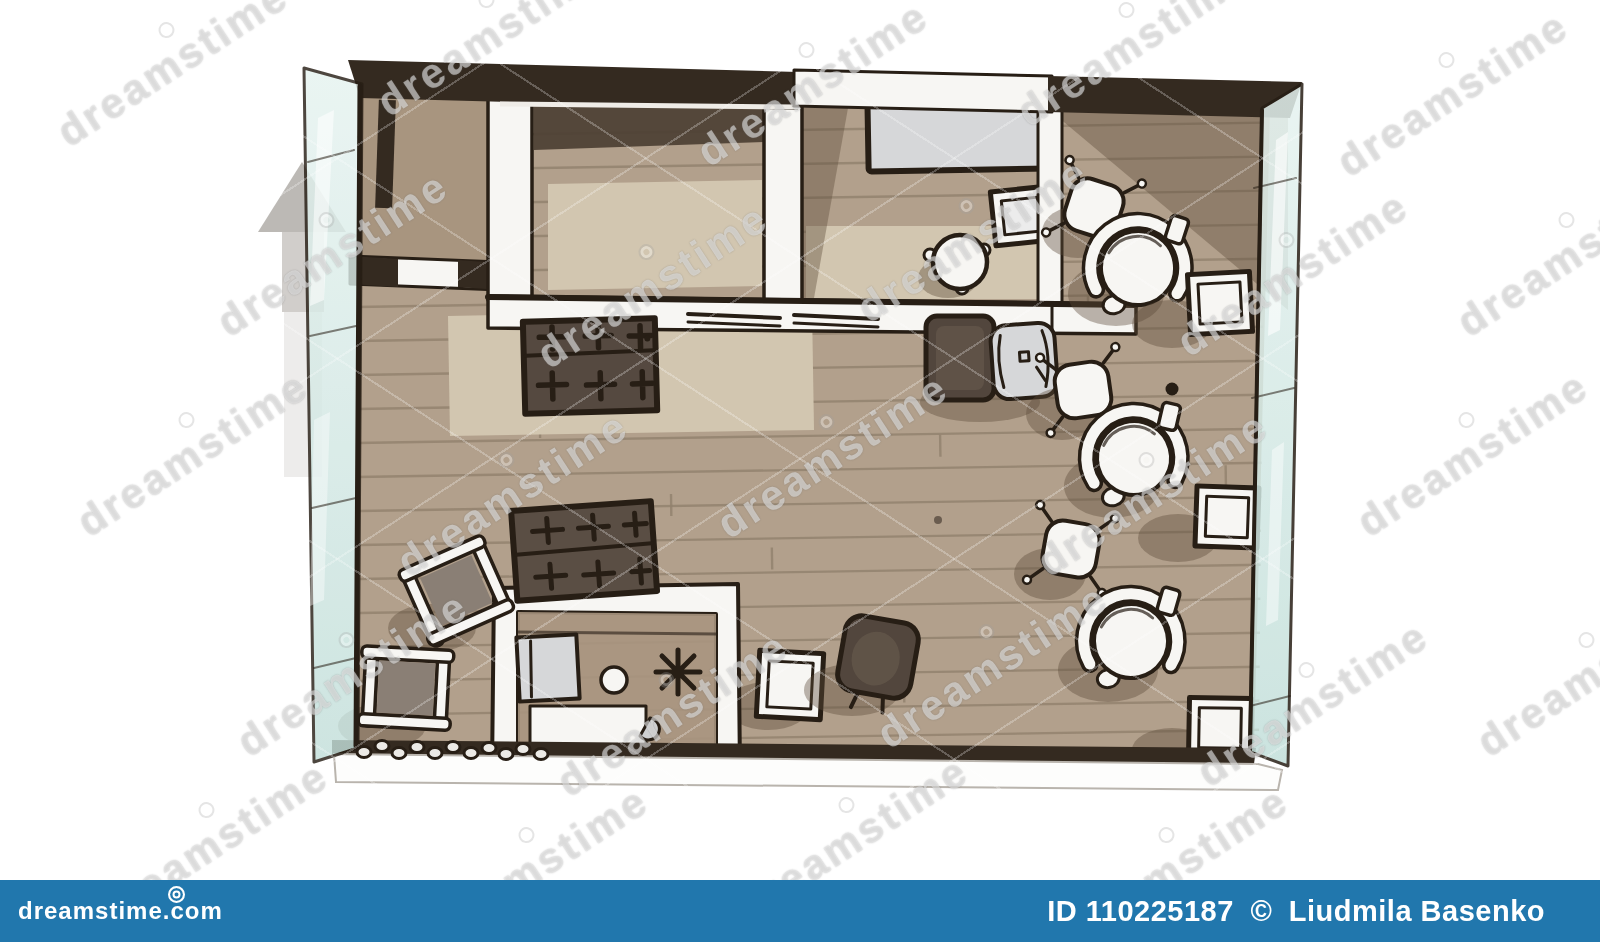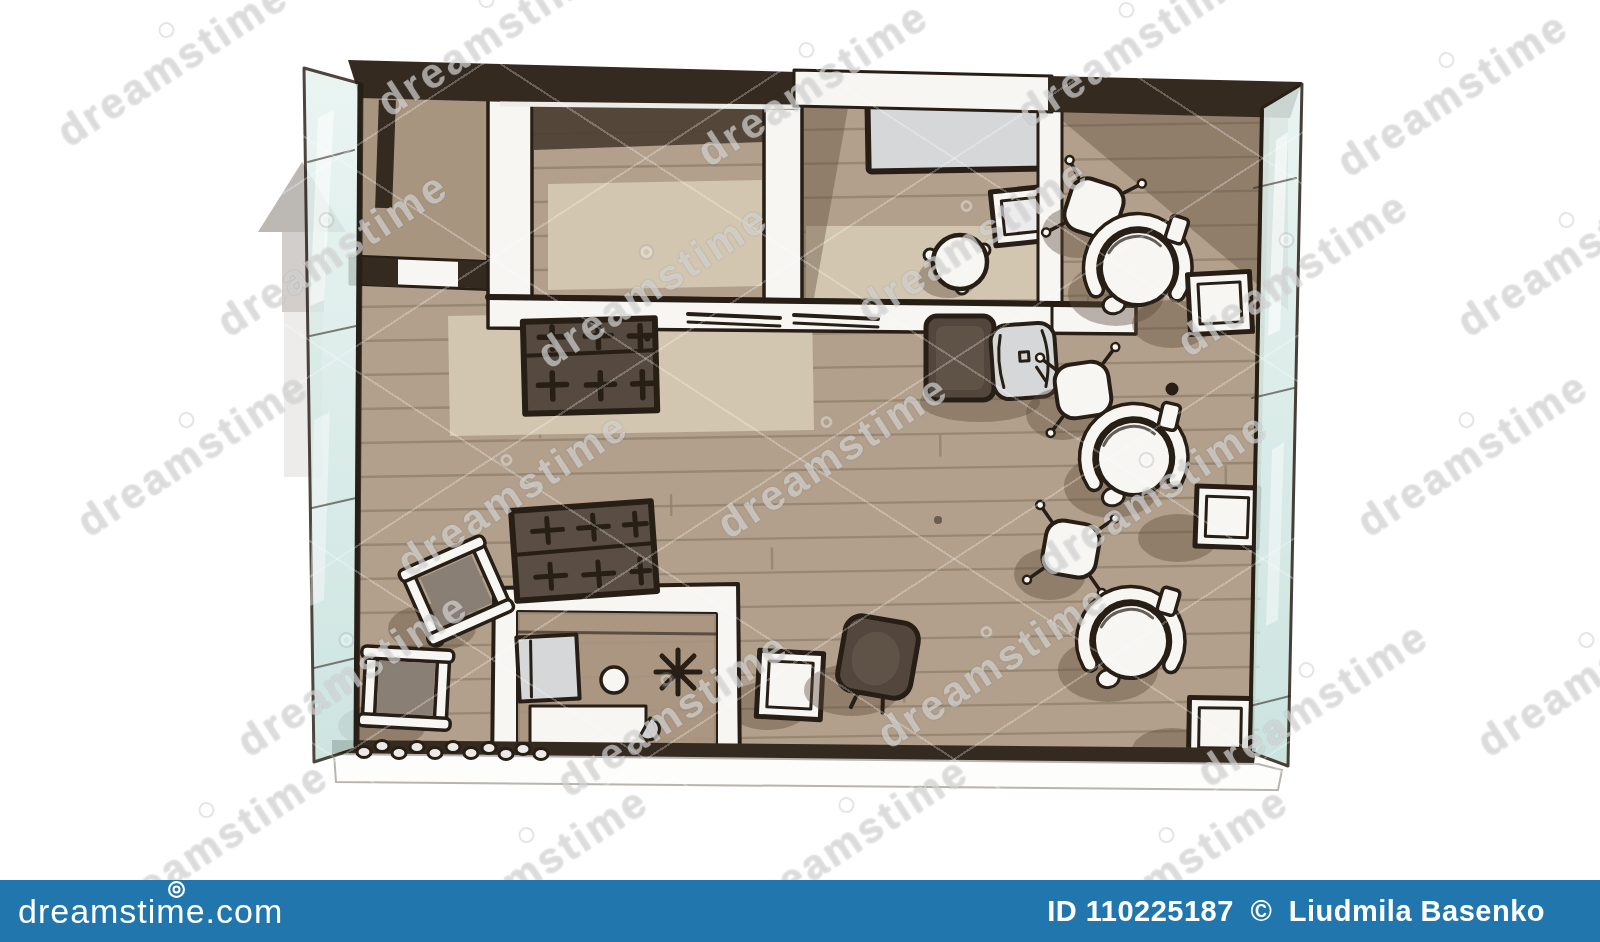--- a/index.html
+++ b/index.html
@@ -26,21 +26,21 @@
   .f-wood{fill:var(--wood);}  .f-wood2{fill:var(--wood2);}
   .f-rug{fill:var(--rug);}    .f-white{fill:var(--wall-white);}
   .f-dark{fill:var(--wall-dark);} .f-gray{fill:var(--gray-item);}
   .f-darkitem{fill:var(--dark-item);}
   .plank{stroke:var(--plank);stroke-width:2.4;opacity:.8;}
   .shadow{fill:var(--shadow);}
 
   
   #footer{position:absolute;left:0;top:880px;width:1600px;height:62px;
       background:var(--footer-blue);display:flex;align-items:center;justify-content:space-between;}
-  #brand{position:relative;margin-left:18px;color:#fff;font-weight:normal;font-size:34px;
+  #brand{position:relative;margin-left:18px;color:#fff;font-weight:bold;font-size:24px;
       letter-spacing:1px;}
   #brand .spiral{position:absolute;left:150px;top:-11px;width:13px;height:13px;
       border:2.5px solid #fff;border-radius:50%;box-shadow:inset 0 0 0 2.5px var(--footer-blue), inset 0 0 0 4.5px #fff;}
   #credit{margin-right:55px;color:#fff;font-weight:bold;font-size:29px;letter-spacing:.5px;}
   #credit span{margin-left:8px;}
   #credit span:first-child{margin-left:0;}
 </style>
 </head>
 <body>
 

